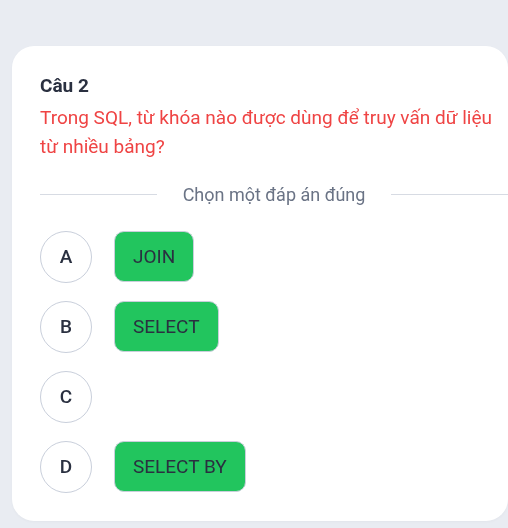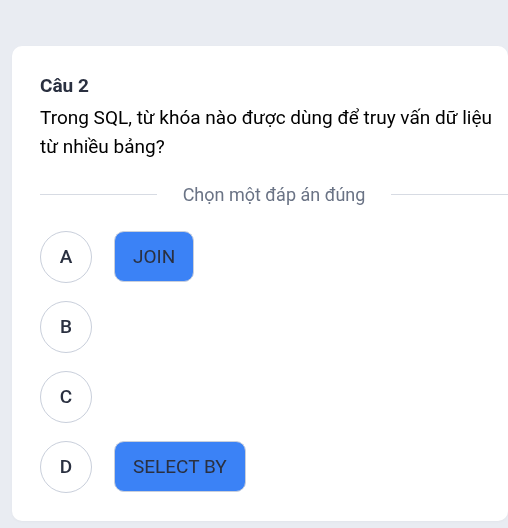--- a/index.html
+++ b/index.html
@@ -5,35 +5,35 @@
   * { box-sizing: border-box; margin: 0; padding: 0; }
   body {
     font-family: -apple-system, BlinkMacSystemFont, "Segoe UI", Roboto, Helvetica, Arial, sans-serif;
     background: #e9ecf2;
     width: 508px;
     height: 528px;
     overflow: hidden;
   }
   .card {
     background: #ffffff;
-    border-radius: 10px;
+    border-radius: 22px;
     margin-top: 46px;
     margin-left: 12px;
     padding: 28px 0 28px 28px;
     box-shadow: 0 1px 3px rgba(0,0,0,0.03);
   }
   .q-title {
     font-size: 19px;
     font-weight: 700;
     color: #2a3040;
     margin-bottom: 6px;
   }
   .q-text {
     font-size: 19px;
-    color: #000000;
+    color: #ef4444;
     line-height: 1.55;
   }
   .divider-row {
     display: flex;
     align-items: center;
     gap: 26px;
     margin: 22px 0 26px 0;
   }
   .divider-line {
     flex: 1;
@@ -69,21 +69,21 @@
     background: #fff;
     cursor: pointer;
     flex-shrink: 0;
   }
   .answer {
     border: 1.5px solid #c9cfdb;
     border-radius: 10px;
     padding: 13px 18px;
     font-size: 19px;
     color: #2a3040;
-    background: #3b82f6;
+    background: #22c55e;
     cursor: pointer;
   }
 </style>
 </head>
 <body>
 
 <div class="card">
   <div class="q-title">Câu 2</div>
   <div class="q-text">Trong SQL, từ khóa nào được dùng để truy vấn dữ liệu từ nhiều bảng?</div>
 
@@ -93,20 +93,21 @@
     <div class="divider-line"></div>
   </div>
 
   <div class="options">
     <div class="option-row">
       <div class="letter">A</div>
       <div class="answer">JOIN</div>
     </div>
     <div class="option-row">
       <div class="letter">B</div>
+      <div class="answer">SELECT</div>
     </div>
     <div class="option-row">
       <div class="letter">C</div>
     </div>
     <div class="option-row">
       <div class="letter">D</div>
       <div class="answer">SELECT BY</div>
     </div>
   </div>
 </div>

